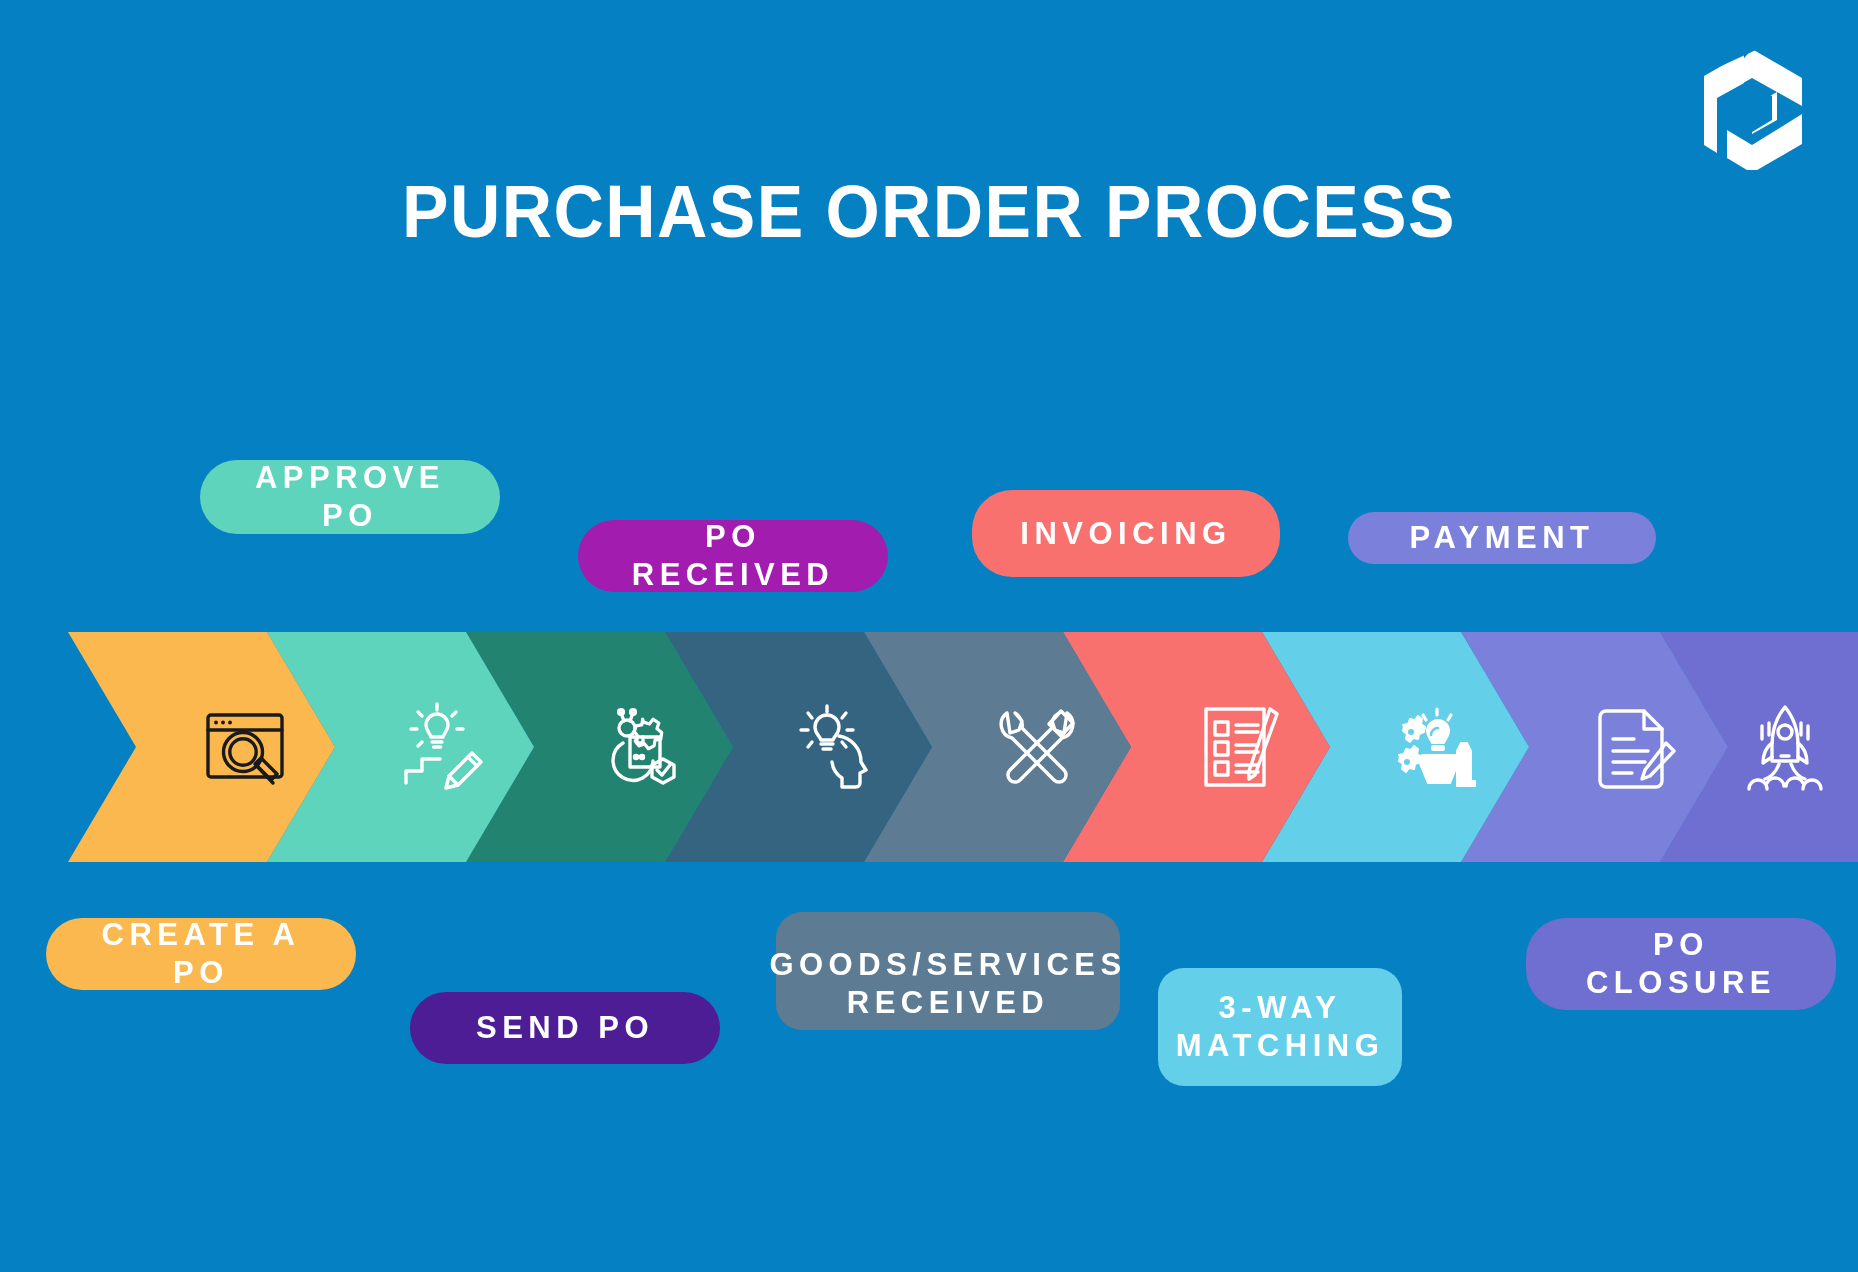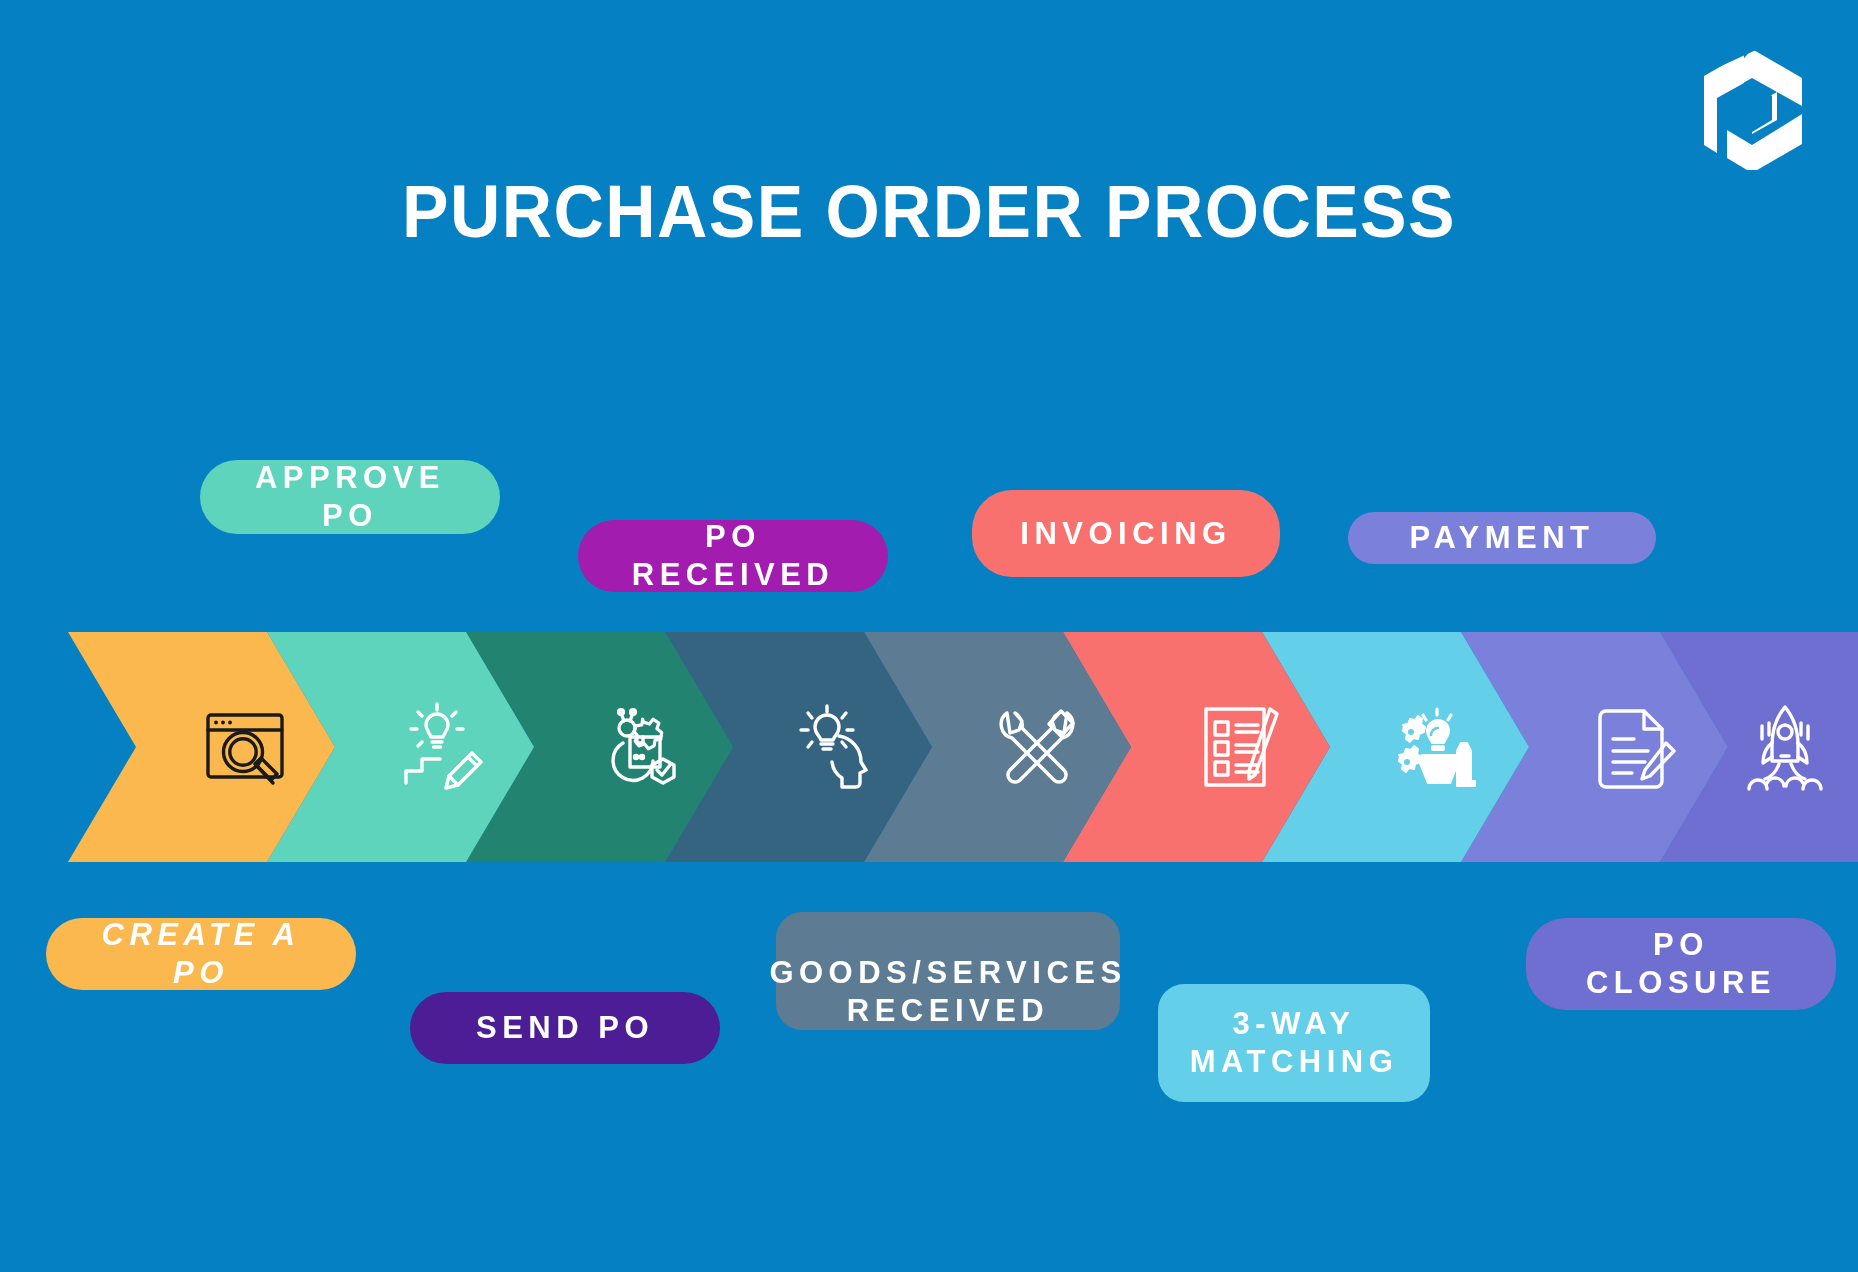--- a/index.html
+++ b/index.html
@@ -75,21 +75,21 @@
     justify-content: center;
     text-align: center;
     color: #ffffff;
     font-family: "Liberation Sans Narrow", "Liberation Sans", sans-serif;
     font-weight: bold;
     font-size: 31px;
     letter-spacing: 5.5px;
     line-height: 1.22;
     border-radius: 40px;
     box-sizing: border-box;
-    padding: 0 34px;
+    padding: 8px 34px;
     white-space: pre-line;
   }
   .badge.two-line { border-radius: 26px; }
 </style>
 </head>
 <body>
 
 <div id="logo">
   <svg viewBox="0 0 130 130" width="130" height="130" aria-hidden="true">
 
@@ -280,20 +280,20 @@
       </g>
     </svg>
   </div>
 </div>
 
 <div id="badge-layer">
     <div class="badge" style="left: 200px; top: 460px; width: 300px; height: 74px; background: rgb(94, 212, 188);"><span>APPROVE PO</span></div>
     <div class="badge" style="left: 578px; top: 520px; width: 310px; height: 72px; background: #a21caf;"><span>PO RECEIVED</span></div>
     <div class="badge" style="left: 972px; top: 490px; width: 308px; height: 87px; background: rgb(249, 113, 111);"><span>INVOICING</span></div>
     <div class="badge" style="left: 1348px; top: 512px; width: 308px; height: 52px; background: rgb(123, 128, 219);"><span>PAYMENT</span></div>
-    <div class="badge" style="left: 46px; top: 918px; width: 310px; height: 72px; background: rgb(251, 184, 78); font-style: italic;"><span>CREATE A PO</span></div>
+    <div class="badge" style="left: 46px; top: 918px; width: 310px; height: 72px; background: rgb(251, 184, 78);"><span>CREATE A PO</span></div>
     <div class="badge" style="left: 410px; top: 992px; width: 310px; height: 72px; background: #4c1d95; align-items: center;"><span>SEND PO</span></div>
     <div class="badge two-line" style="left: 776px; top: 912px; width: 344px; height: 118px; background: rgb(93, 123, 147); align-items: flex-end;"><span>GOODS/SERVICES
 RECEIVED</span></div>
-    <div class="badge two-line" style="left: 1158px; top: 968px; width: 272px; height: 118px; background: rgb(100, 207, 232); margin-top: 16px;"><span>3-WAY
+    <div class="badge two-line" style="left: 1158px; top: 968px; width: 244px; height: 118px; background: rgb(100, 207, 232);"><span>3-WAY
 MATCHING</span></div>
     <div class="badge" style="left: 1526px; top: 918px; width: 310px; height: 92px; background: rgb(110, 111, 209);"><span>PO CLOSURE</span></div>
   </div>
 
 </body></html>

